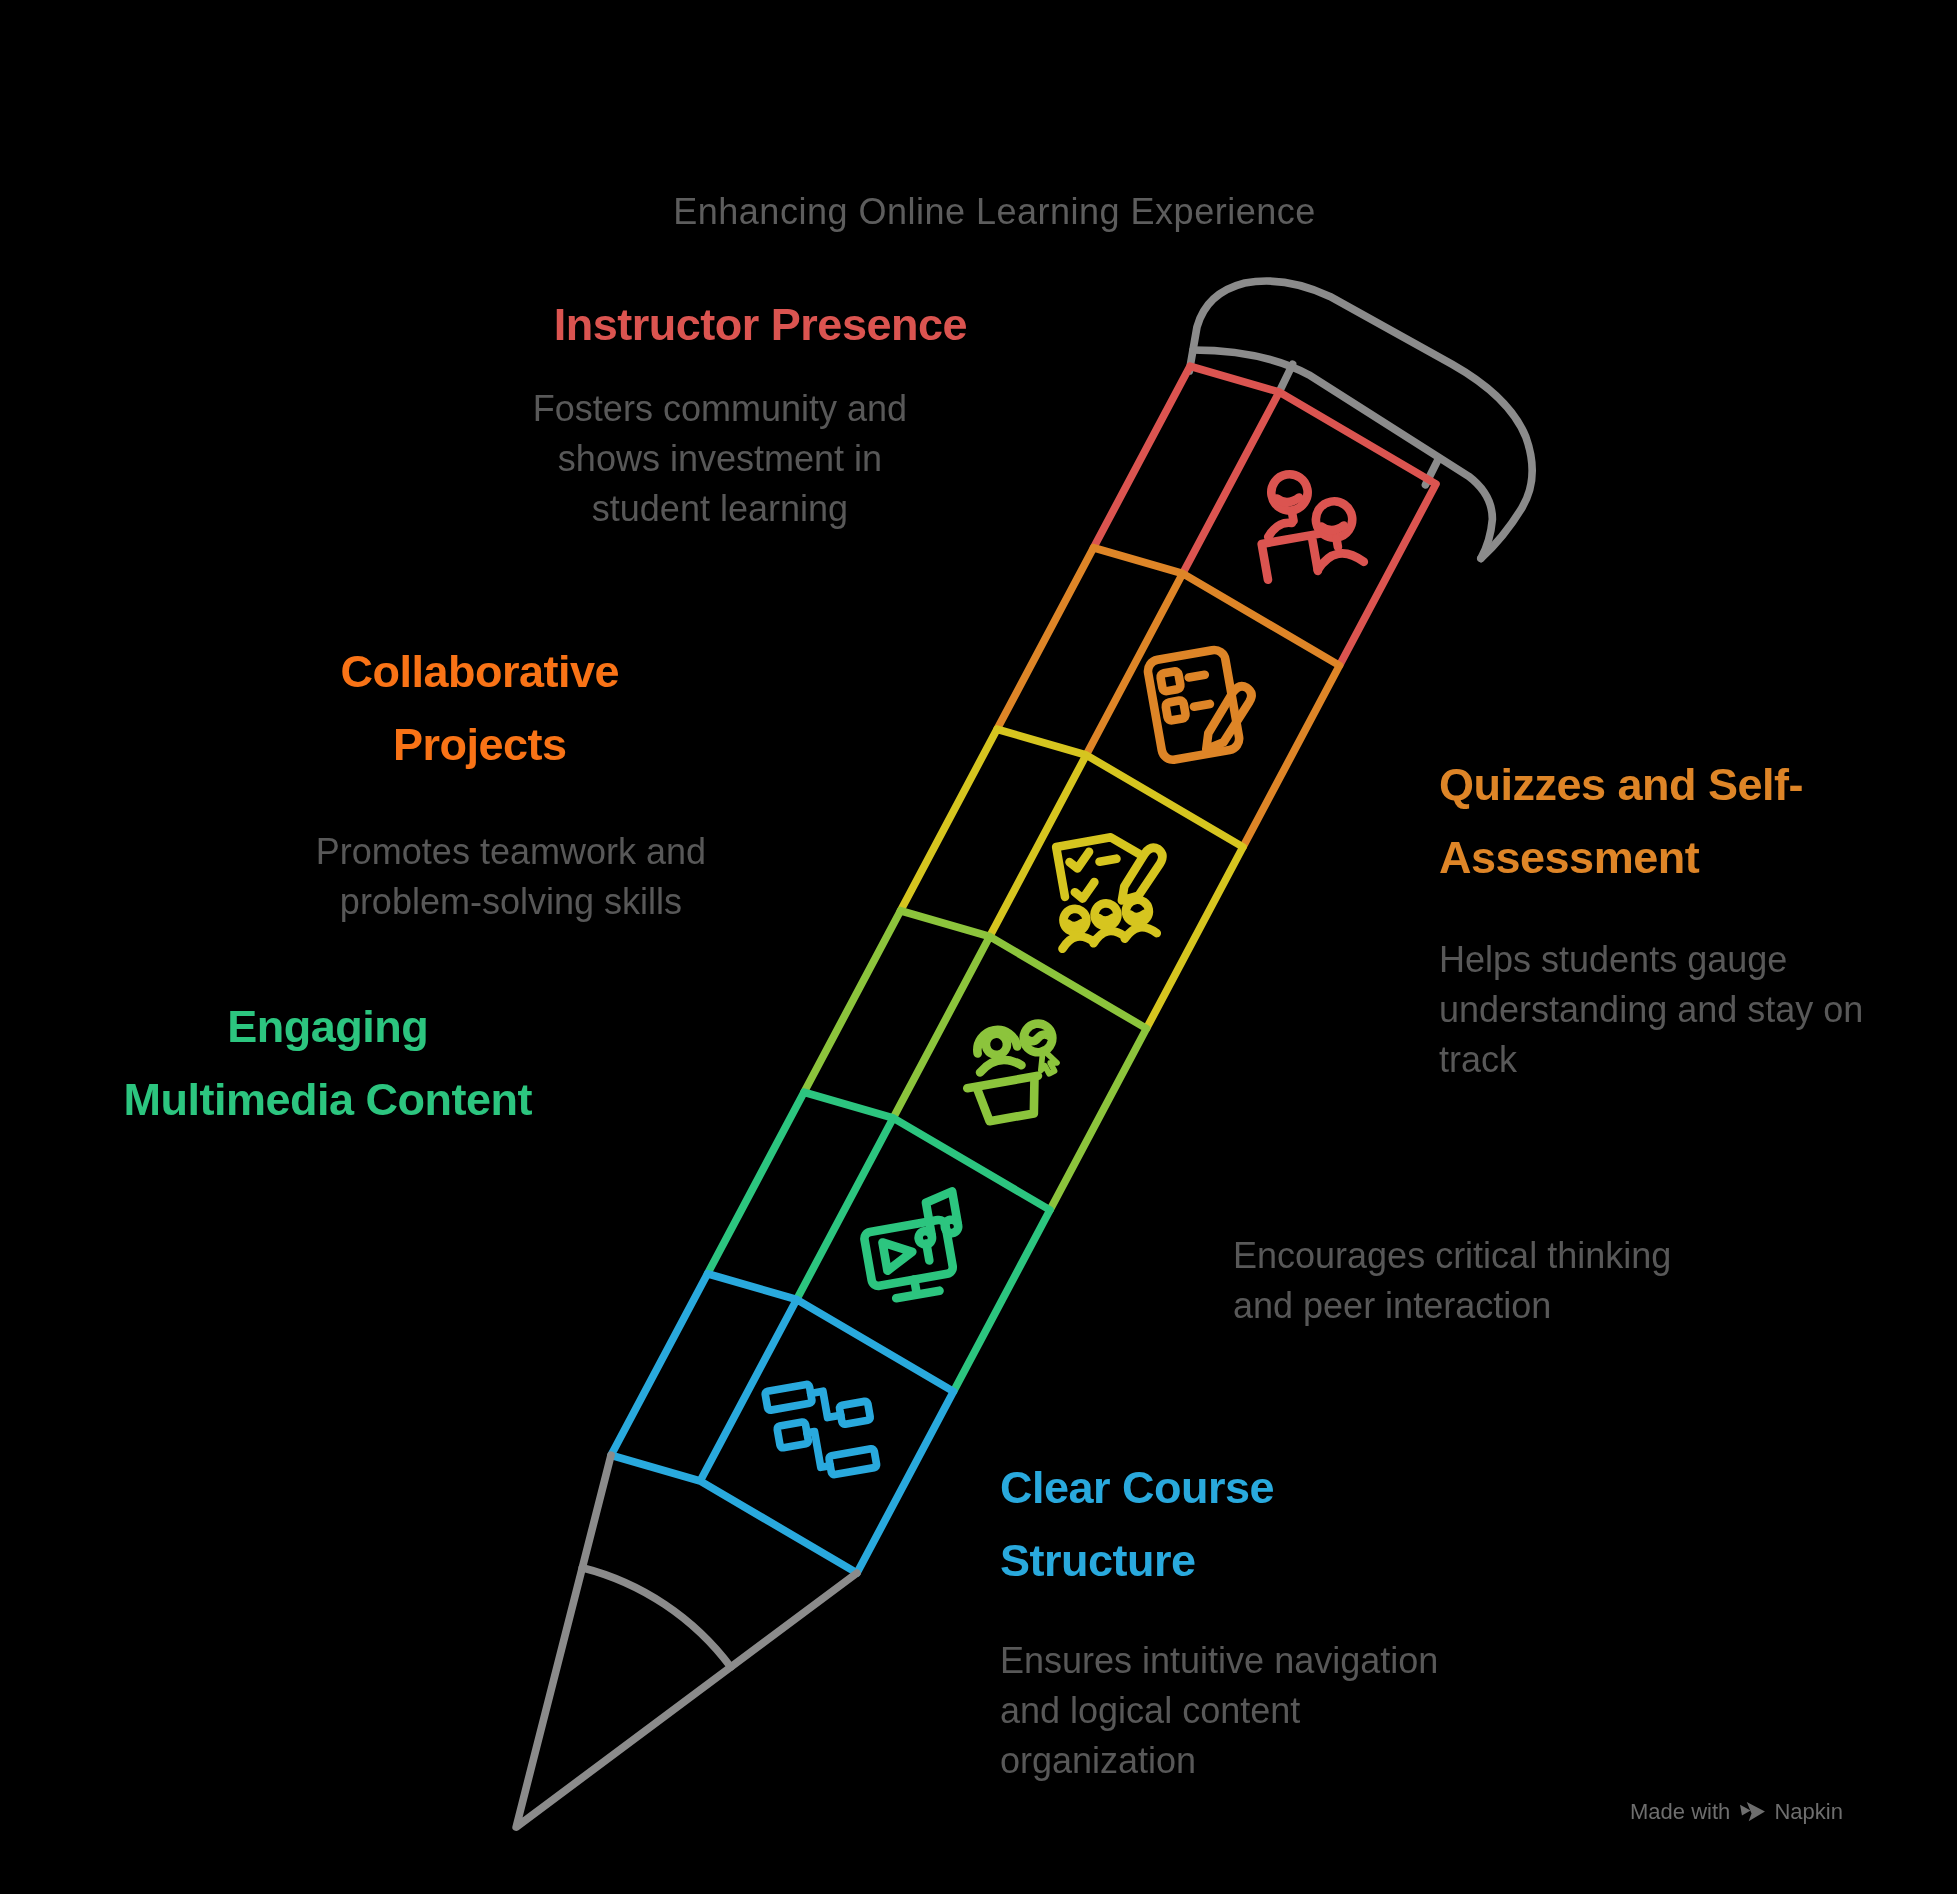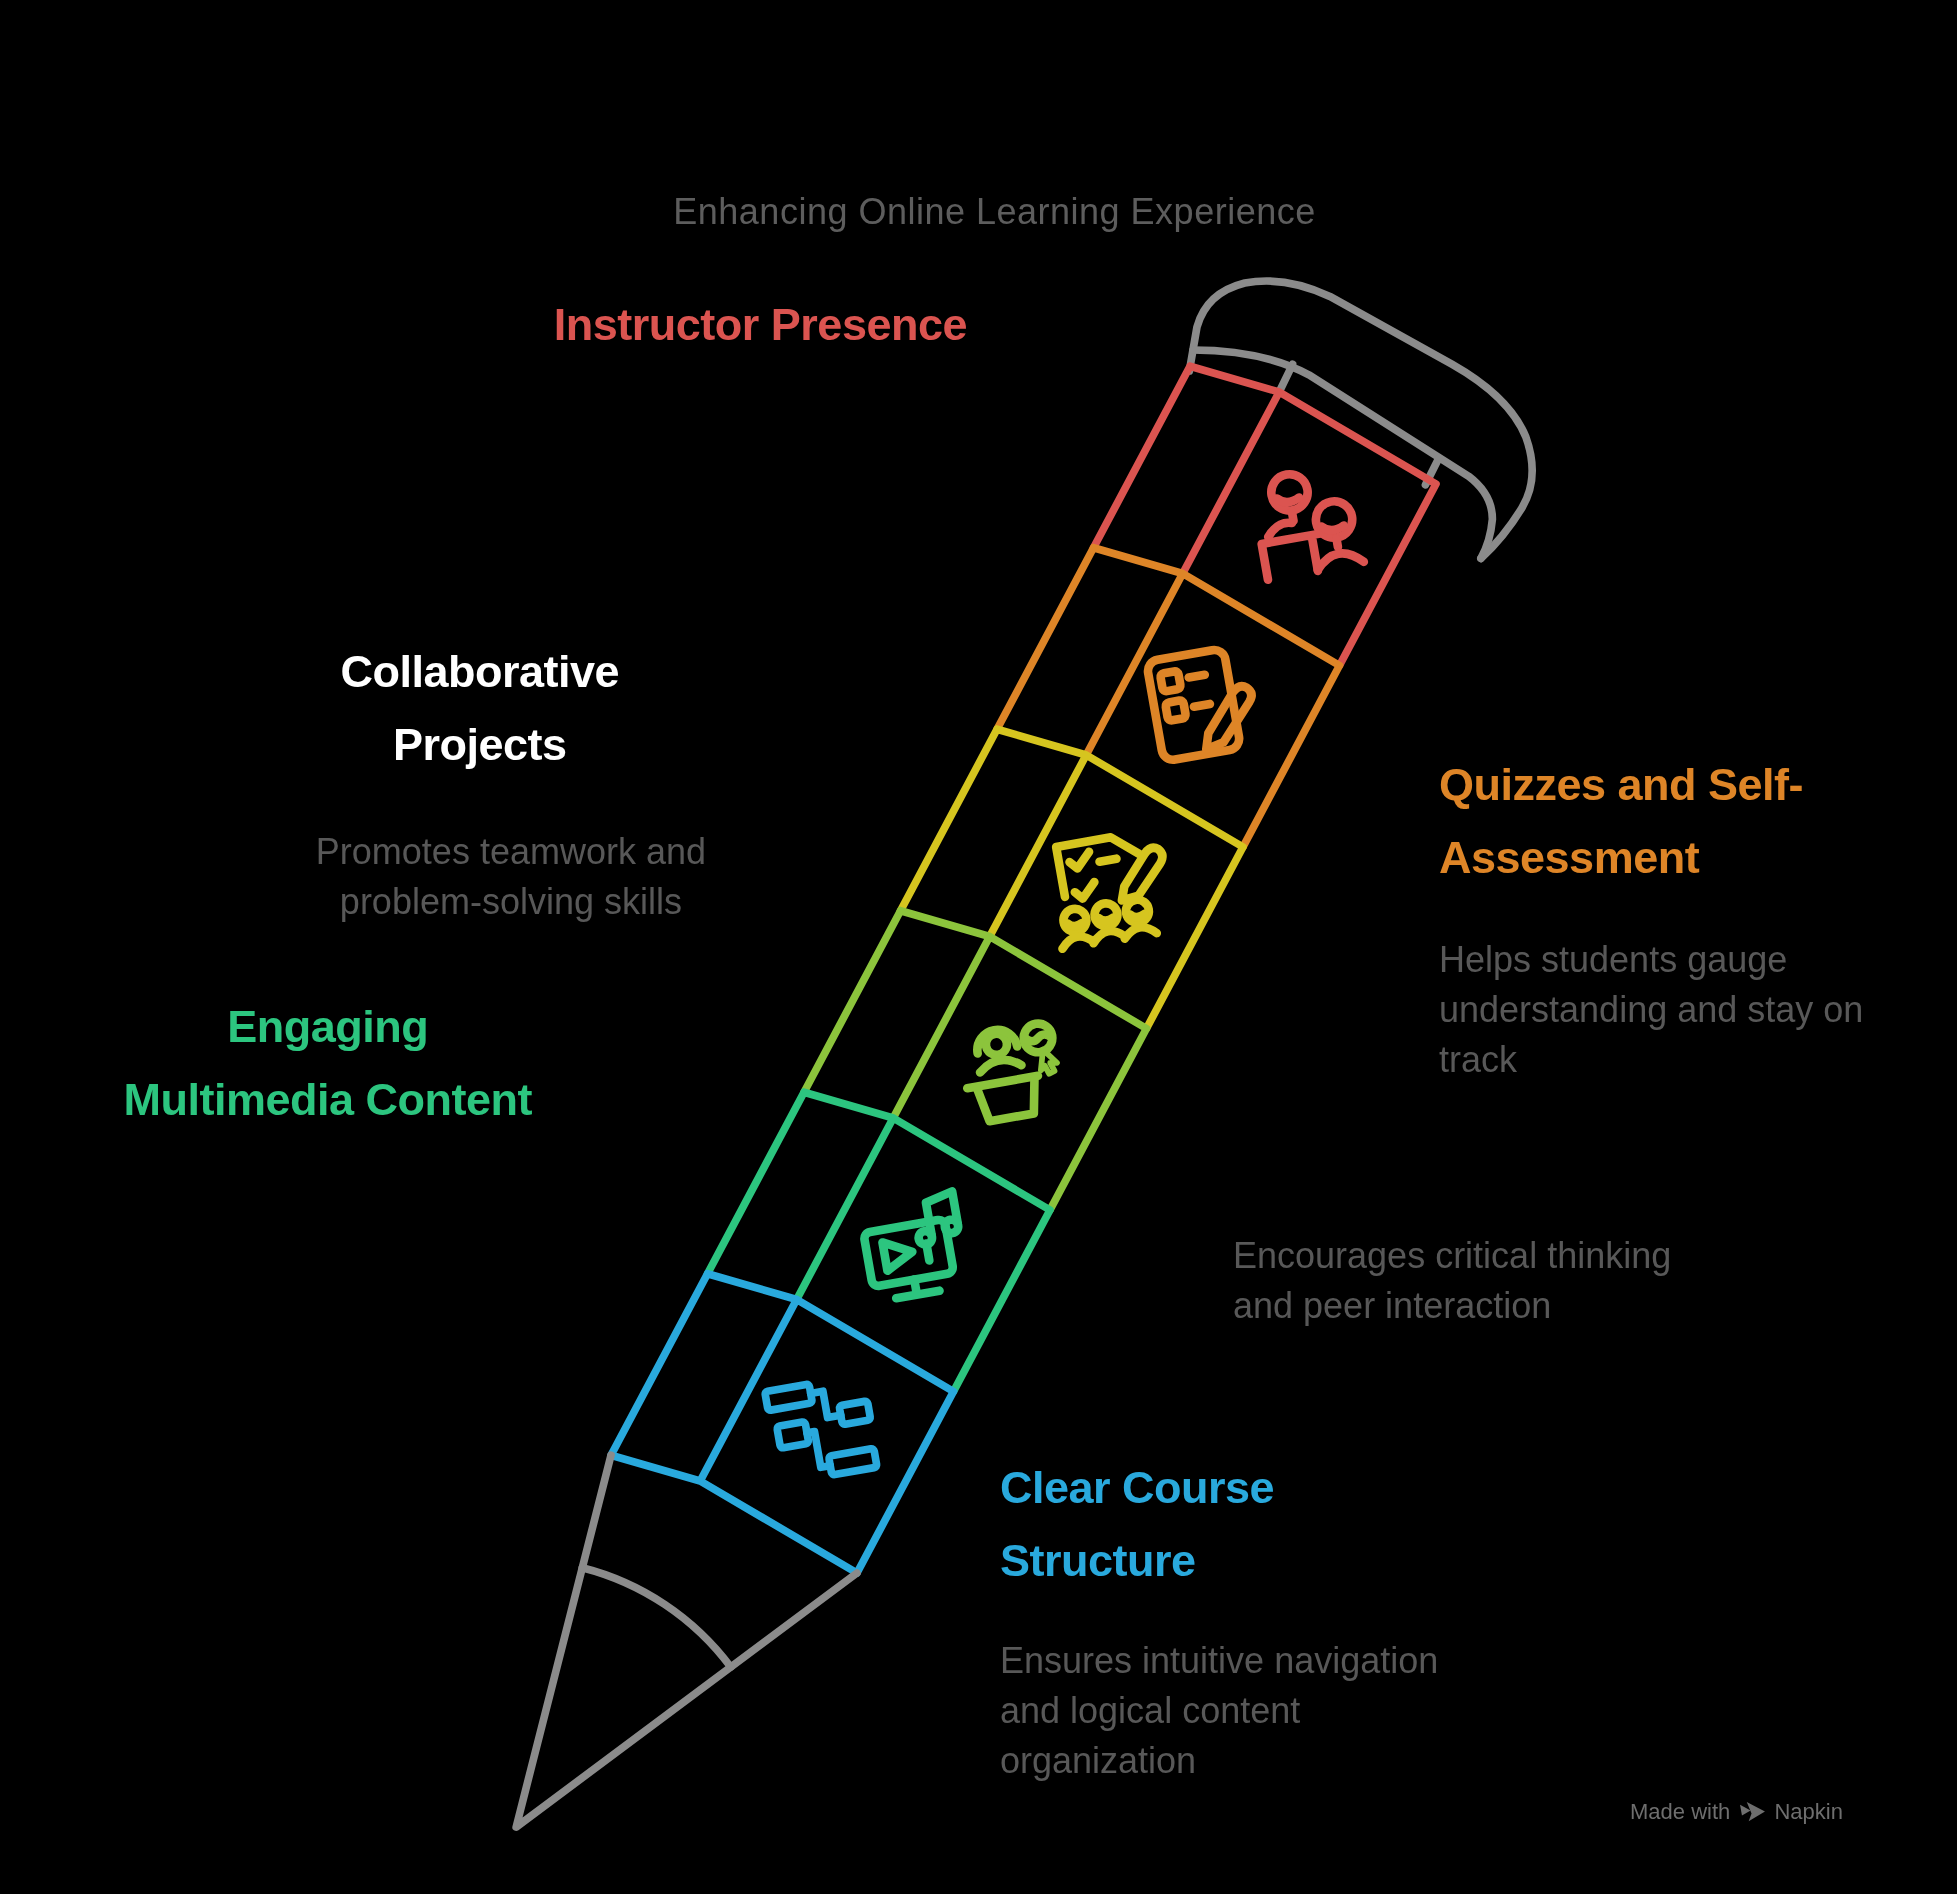--- a/index.html
+++ b/index.html
@@ -123,25 +123,26 @@
         <path class="st-blue" d="M -5 -39 H 8 V -11 H 22"></path>
         <rect class="st-blue" x="22" y="-21" width="30" height="20" rx="3"></rect>
         <rect class="st-blue" x="-46" y="-11" width="30" height="23" rx="3"></rect>
         <path class="st-blue" d="M -16 1 H -8 V 39 H 2"></path>
         <rect class="st-blue" x="2" y="29" width="48" height="20" rx="3"></rect>
       </g>
     </g>
   </svg>
 
   <div class="sec-h right" style="right: 991px; top: 288px; color: rgb(219, 84, 80);">Instructor Presence</div>
+  <div class="sec-b right" style="right:1051px;top:384px">Fosters community and<br>shows investment in<br>student learning</div>
 
   <div class="sec-h" style="left: 1439px; top: 748px; color: rgb(222, 133, 39);">Quizzes and Self-<br>Assessment</div>
   <div class="sec-b" style="left:1439px;top:935px">Helps students gauge<br>understanding and stay on<br>track</div>
 
-  <div class="sec-h right" style="right: 1339px; top: 635px; color: #ffffff;">Collaborative<br>Projects</div>
+  <div class="sec-h right" style="right: 1339px; top: 635px; color: #f97316;">Collaborative<br>Projects</div>
   <div class="sec-b right" style="right:1252px;top:827px">Promotes teamwork and<br>problem-solving skills</div>
 
   <div class="sec-b" style="left:1233px;top:1231px">Encourages critical thinking<br>and peer interaction</div>
 
   <div class="sec-h right" style="right: 1426px; top: 990px; color: rgb(44, 197, 127);">Engaging<br>Multimedia Content</div>
 
   <div class="sec-h" style="left: 1000px; top: 1451px; color: rgb(41, 169, 221);">Clear Course<br>Structure</div>
   <div class="sec-b" style="left:1000px;top:1636px">Ensures intuitive navigation<br>and logical content<br>organization</div>
 
   <div class="watermark">

